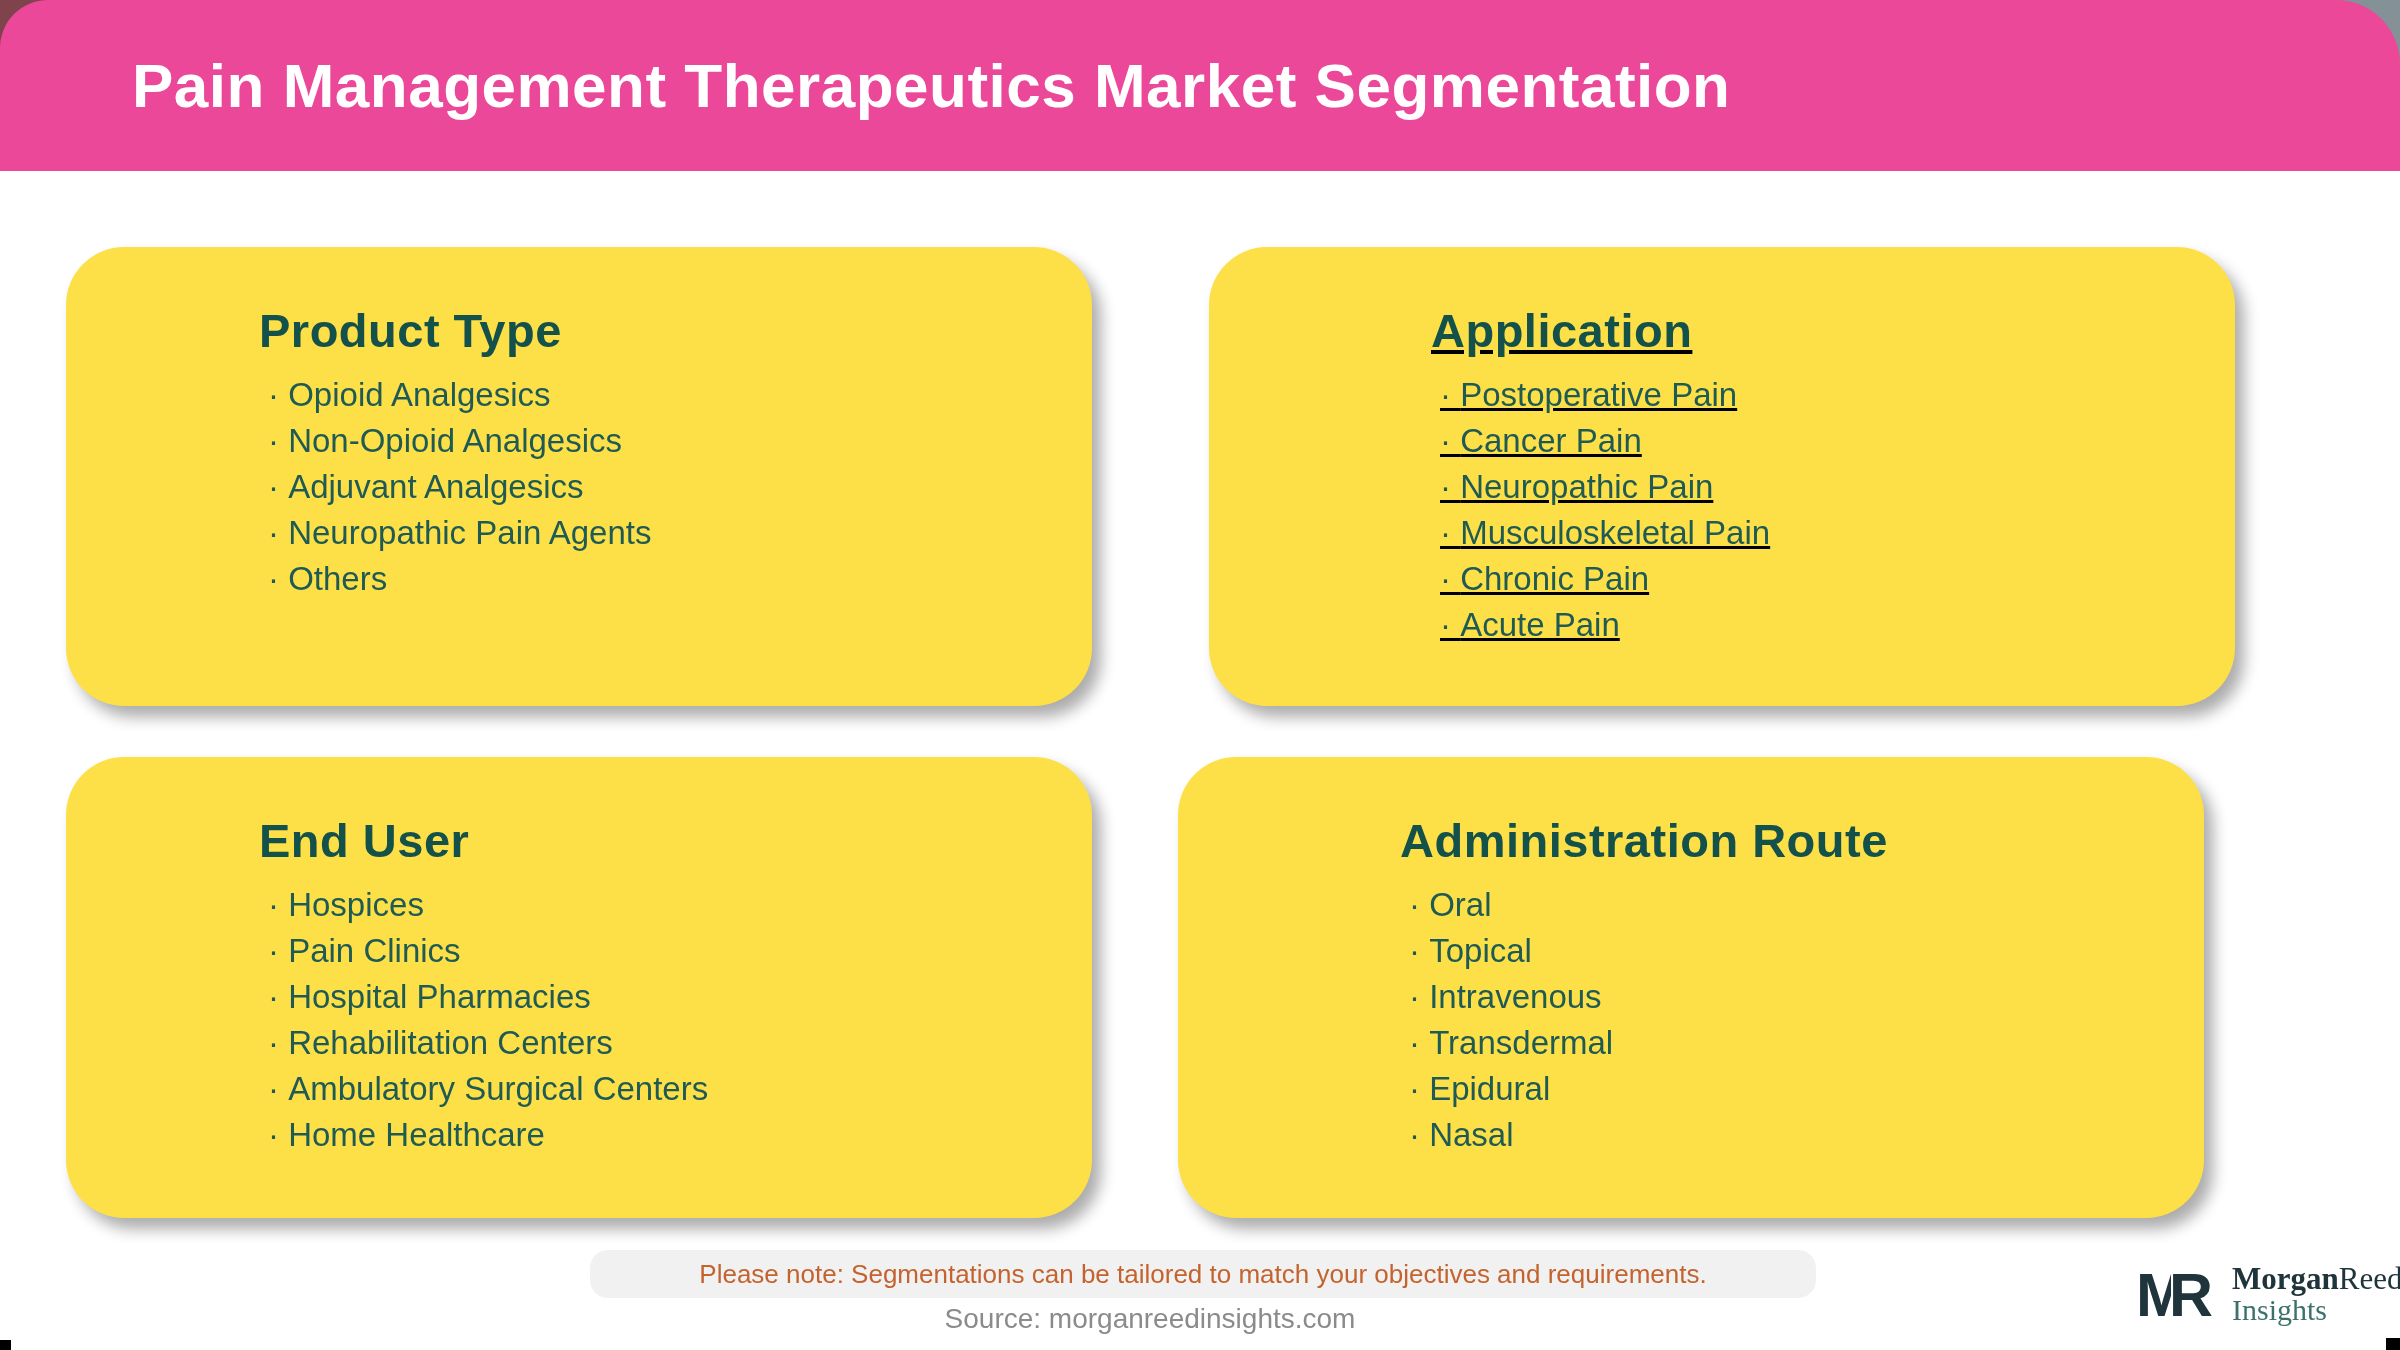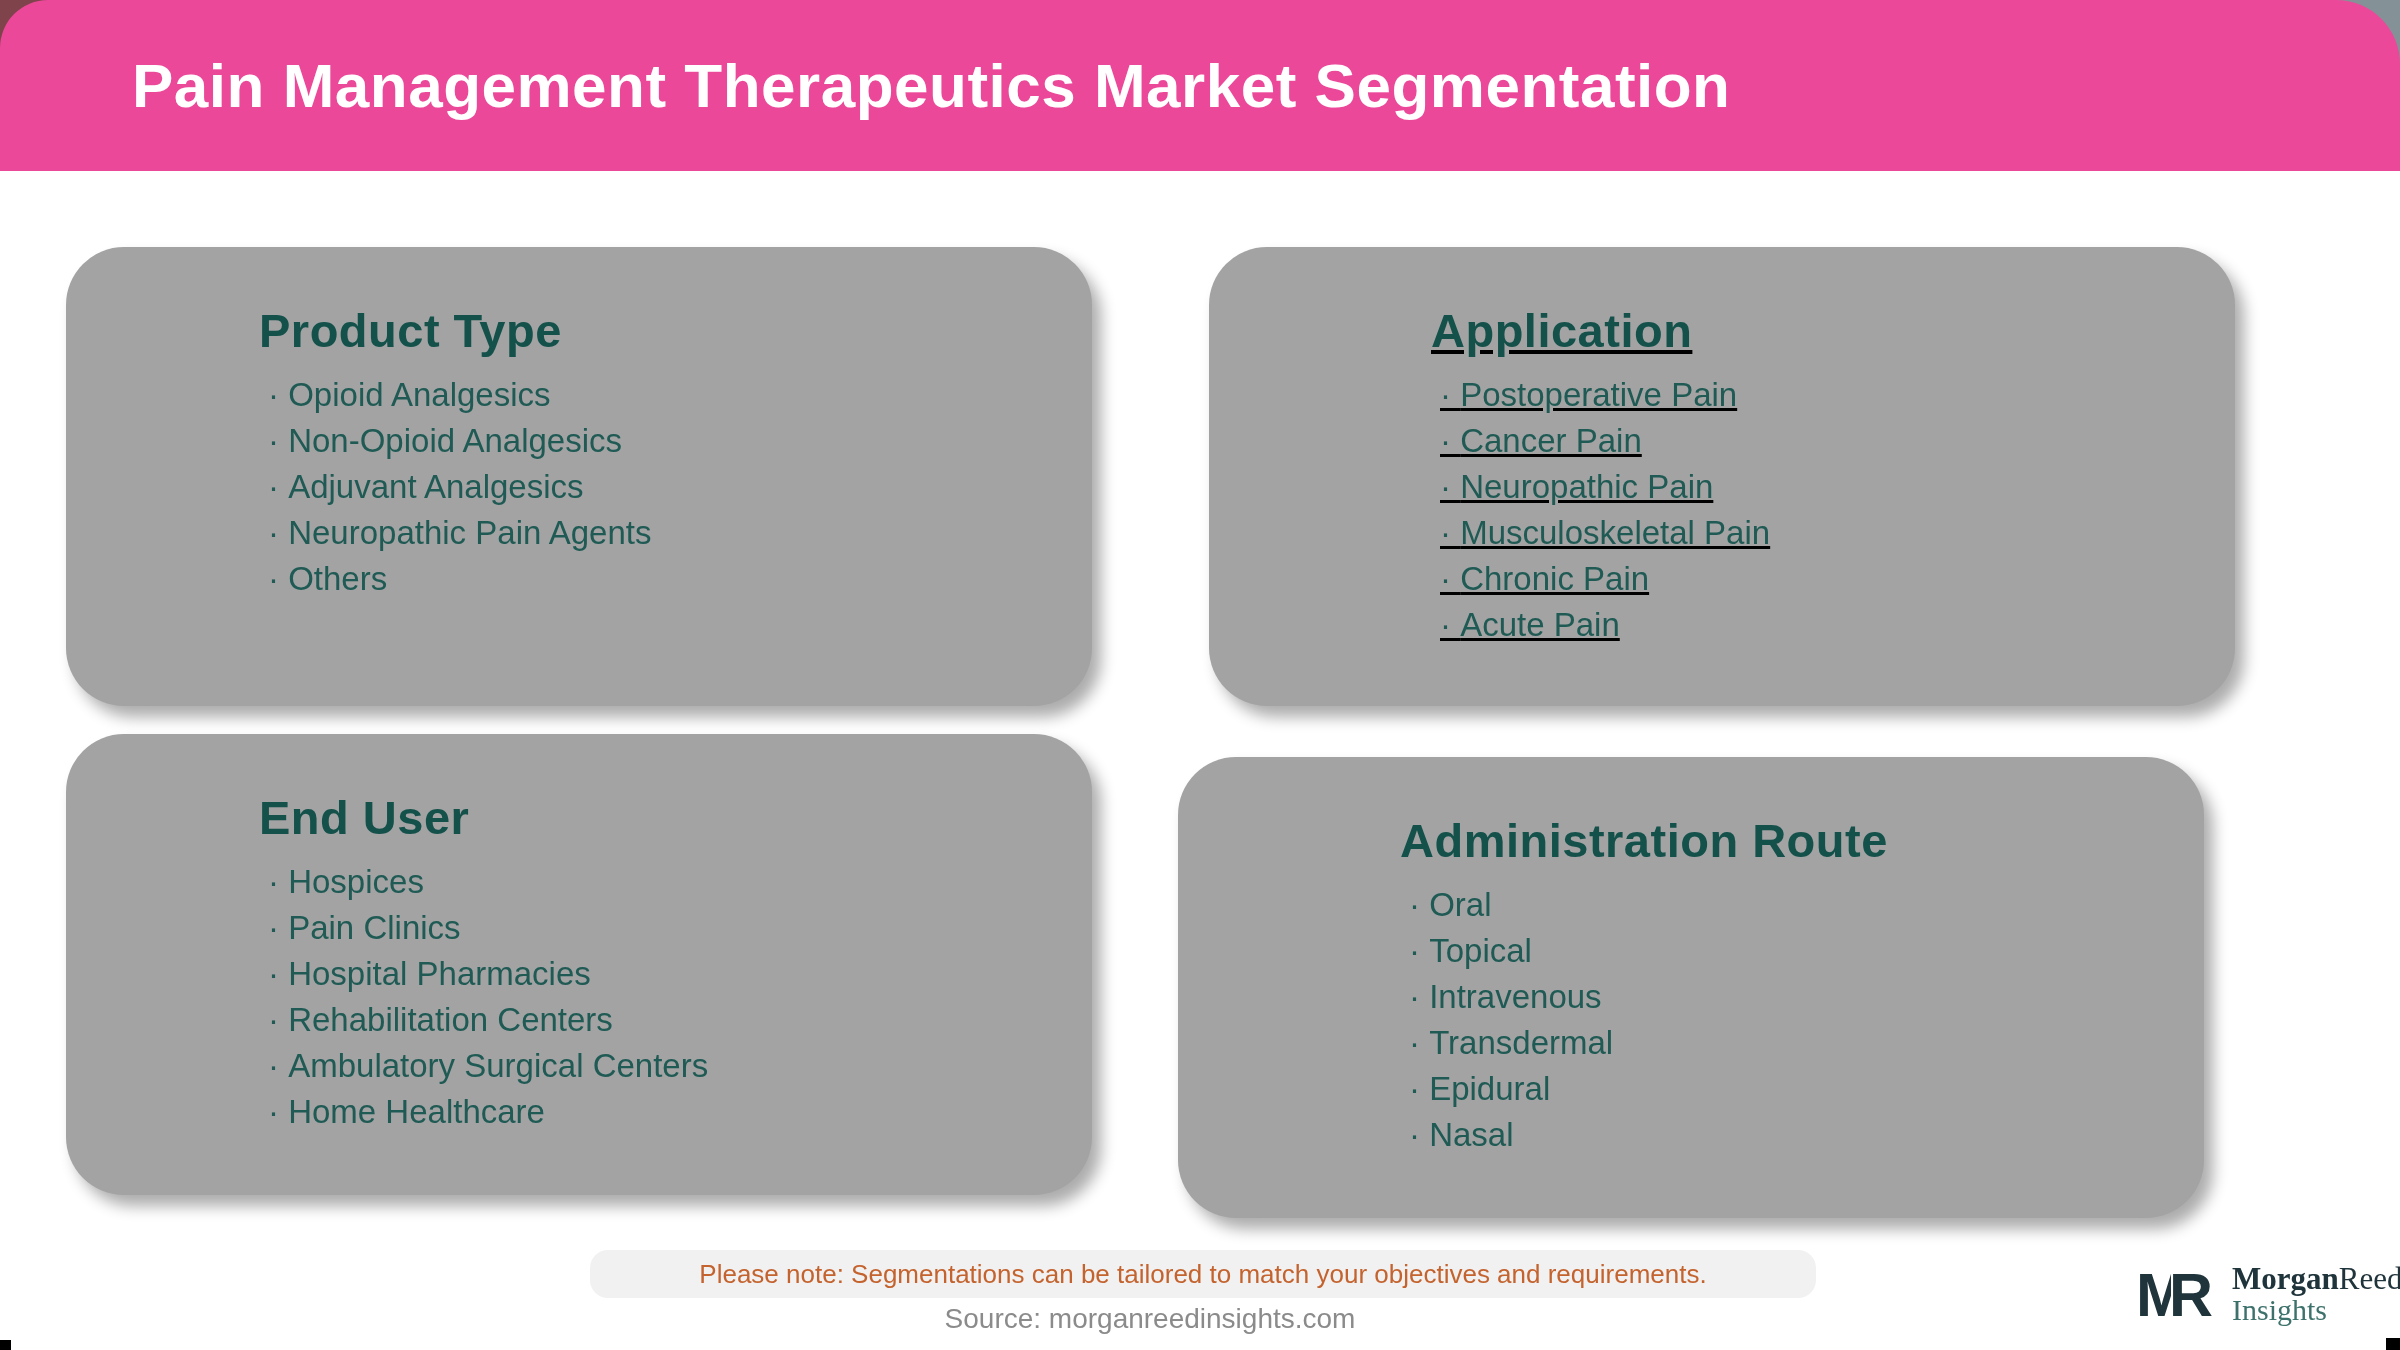--- a/index.html
+++ b/index.html
@@ -29,29 +29,29 @@
   .slide-title{
     margin:0;padding-left:132px;
     color:#ffffff;
     font-size:62px;font-weight:bold;
     letter-spacing:0.5px;
   }
   
   .segment-card{
     position:absolute;
     width:1026px;height:459px;
-    background:#a3a3a3;
+    background:#fde047;
     border-radius:58px;
     box-shadow:9px 11px 15px rgba(0,0,0,0.33);
     box-sizing:border-box;
     padding-top:56px;
   }
   #card-0{left:66px;top:247px;padding-left:193px;}
   #card-1{left:1209px;top:247px;padding-left:222px;text-decoration:underline;}
-  #card-2{left:66px;top:734px;height:461px;padding-left:193px;}
+  #card-2{left:66px;top:757px;height:461px;padding-left:193px;}
   #card-3{left:1178px;top:757px;height:461px;padding-left:222px;}
   .card-title{
     margin:0 0 14px 0;
     color:#14514b;
     font-size:47px;font-weight:bold;
     letter-spacing:0.5px;
   }
   .segment-list{
     margin:9px;padding:0;list-style:none;
   }

